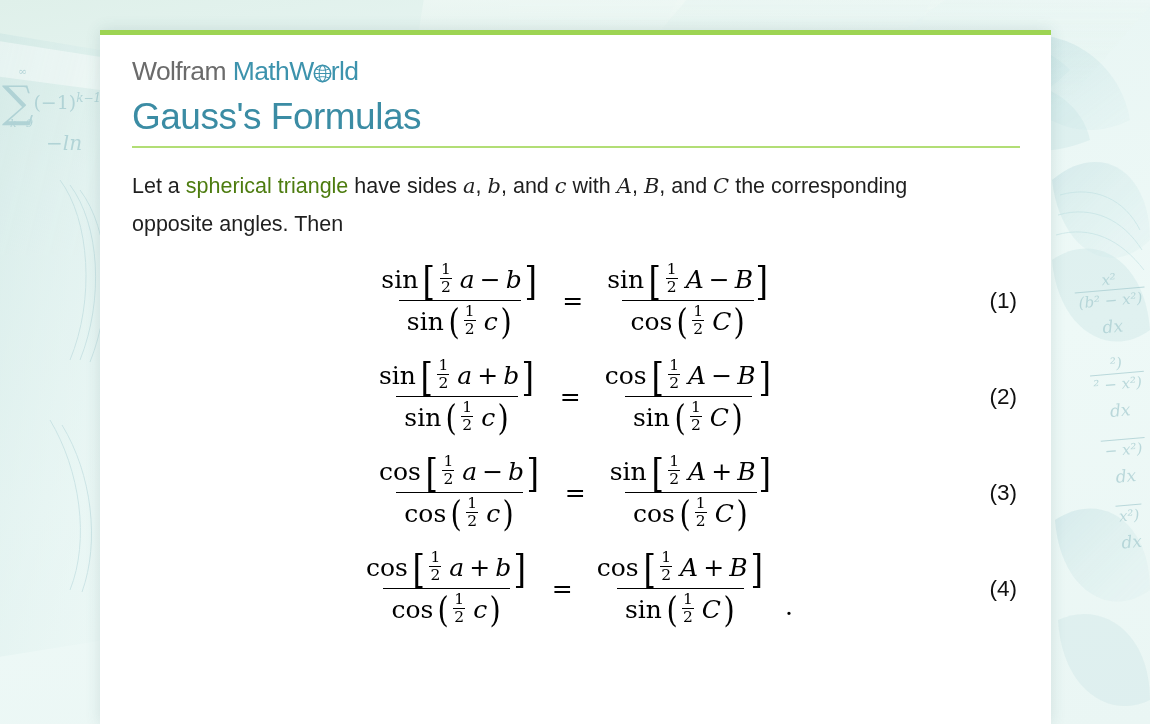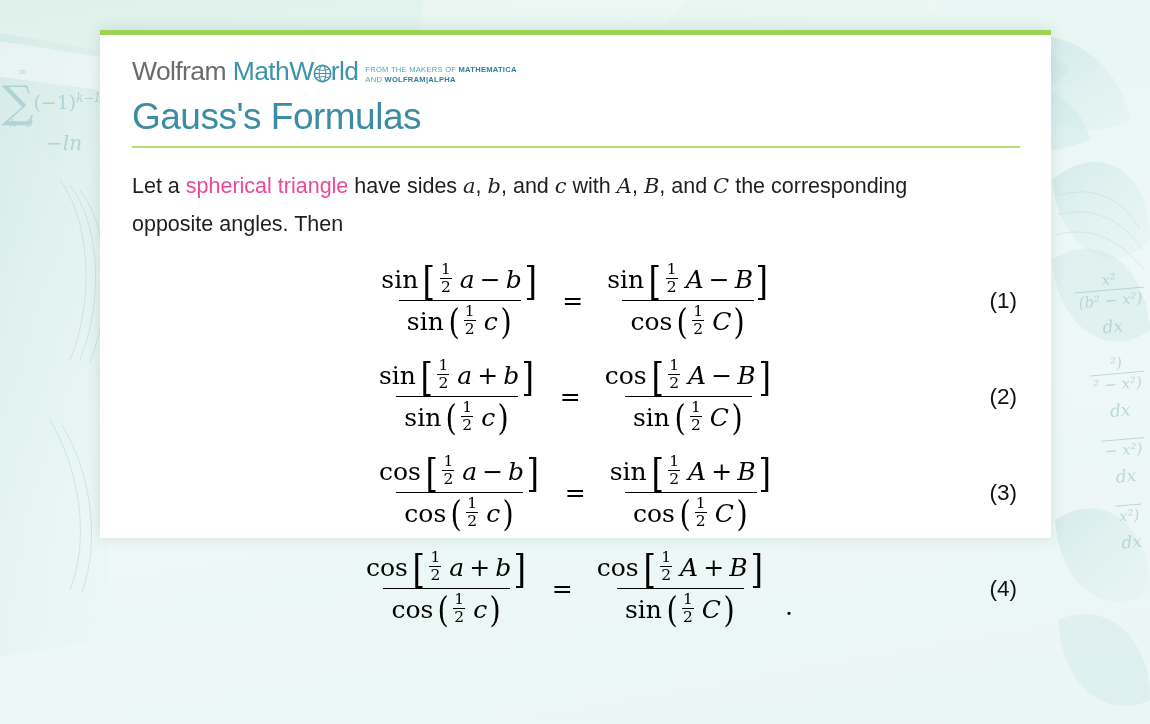--- a/index.html
+++ b/index.html
@@ -81,21 +81,21 @@
   }
   #bg-math-right .num { padding: 0 3px 1px; }
   #bg-math-right .den { padding: 1px 3px 0; border-top: 1.5px solid #a8cdd1; }
 
   
   #card {
     position: absolute;
     left: 100px;
     top: 30px;
     width: 951px;
-    height: 508px;
+    height: 694px;
     background: #ffffff;
     border-top: 5px solid #9dd453;
     box-shadow: 0 0 14px rgba(60,110,110,.16);
   }
 
   #card-inner { padding: 21px 32px 0 32px; }
 
   
   #logo-row {
     display: flex;
@@ -144,21 +144,21 @@
   }
 
   
   .body-text {
     font-size: 21.5px;
     color: #1f1f1f;
     line-height: 38px;
     font-weight: 400;
   }
   #intro-para { padding-top: 19px; max-width: 830px; }
-  .link { color: #ec4899; text-decoration: none; }
+  .link { color: #4d7c0f; text-decoration: none; }
   .mvar {
     font-family: "DejaVu Serif", serif;
     font-style: italic;
     font-size: 21px;
   }
 
   #closing-para { padding-top: 7px; }
 
   
   #equations {
@@ -330,24 +330,20 @@
       <div id="logo-wordmark">
         <span id="logo-wolfram">Wolfram</span>
         <span id="logo-mathworld"><span>MathW</span><span id="globe-icon"><svg width="19" height="19" viewBox="0 0 20 20">
                 <circle cx="10" cy="10" r="8.6" fill="none" stroke="#3d93ad" stroke-width="1.7"></circle>
                 <ellipse cx="10" cy="10" rx="3.5" ry="8.6" fill="none" stroke="#3d93ad" stroke-width="1.1"></ellipse>
                 <line x1="1.4" y1="10" x2="18.6" y2="10" stroke="#3d93ad" stroke-width="1.1"></line>
                 <path d="M3 5.2 C7 7.2 13 7.2 17 5.2" fill="none" stroke="#3d93ad" stroke-width="1"></path>
                 <path d="M3 14.8 C7 12.8 13 12.8 17 14.8" fill="none" stroke="#3d93ad" stroke-width="1"></path>
               </svg></span><span>rld</span></span>
       </div>
-      <div id="logo-tagline">
-        <div><span>From the makers of </span><b>Mathematica</b></div>
-        <div><span>and </span><b>Wolfram|Alpha</b></div>
-      </div>
     </div>
 
     <h1 id="page-title">Gauss's Formulas</h1>
     <div id="title-rule"></div>
 
     <p id="intro-para" class="body-text"><span>Let a </span><a href="#" class="link">spherical triangle</a><span> have sides </span><span class="mvar">a</span><span>, </span><span class="mvar">b</span><span>, and </span><span class="mvar">c</span><span> with </span><span class="mvar">A</span><span>, </span><span class="mvar">B</span><span>, and </span><span class="mvar">C</span><span> the corresponding opposite angles. Then</span></p>
 
     <div id="equations">
         <div class="eq-row">
           <div class="eq-body">

